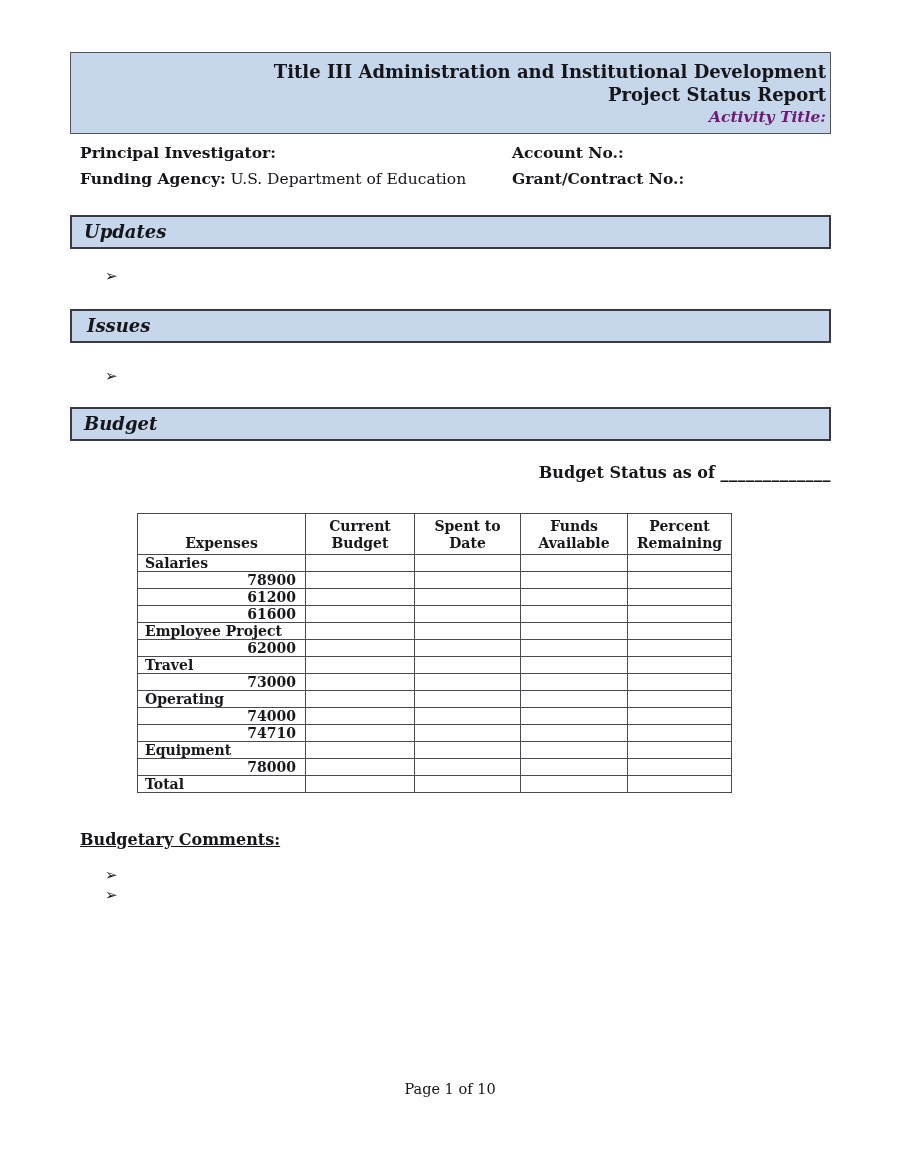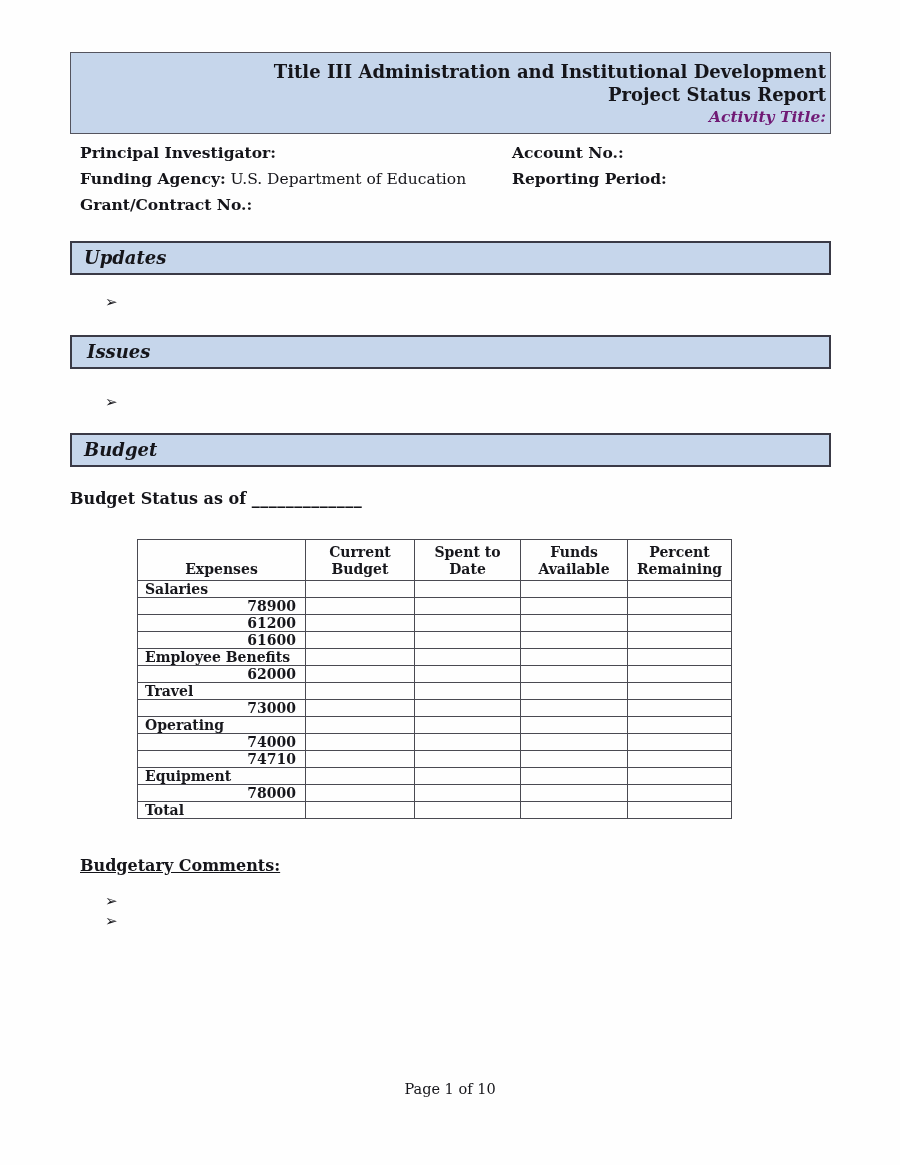--- a/index.html
+++ b/index.html
@@ -39,21 +39,21 @@
   .bar-updates { margin-top:23px; }
   .bar-issues  { margin-top:23px;padding-left:15px; }
   .bar-budget  { margin-top:21px; }
 
   .bullet-line { margin-top:17px; padding-left:35px; font-size:15px; line-height:20px; }
   .bullet-issues { margin-top:23px; }
   .bullet-comment { margin-top:0; }
   .bullet-comment-first { margin-top:14px; }
 
   
-  .budget-status { margin-top:22px; text-align:left; font-size:16px; font-weight:bold; line-height:20px; }
+  .budget-status { margin-top:22px; text-align:right; font-size:16px; font-weight:bold; line-height:20px; }
   .budget-status .blank { letter-spacing:0.5px; }
 
   
   table.budget {
     border-collapse:collapse; table-layout:fixed;
     margin:30px 0 0 67px; width:594px;
     font-size:14px; font-weight:bold; color:#17171c;
   }
   table.budget th, table.budget td { border:1px solid #4a4a52; }
   table.budget th {
@@ -88,21 +88,20 @@
       <div class="title-line">Title III Administration and Institutional Development</div>
       <div class="title-line">Project Status Report</div>
       <div class="activity-line">Activity Title:</div>
     </div>
 
     <div class="info">
       <div class="info-grid">
         <div class="info-cell">Principal Investigator:</div>
         <div class="info-cell">Account No.:</div>
         <div class="info-cell"><span>Funding Agency:</span><span class="value"> U.S. Department of Education</span></div>
-        <div class="info-cell">Reporting Period:</div>
         <div class="info-cell">Grant/Contract No.:</div>
         <div class="info-cell"></div>
       </div>
     </div>
 
     <div class="bar bar-updates">Updates</div>
     <div class="bullet-line"><span>➢</span></div>
 
     <div class="bar bar-issues">Issues</div>
     <div class="bullet-line bullet-issues"><span>➢</span></div>
@@ -154,21 +153,21 @@
             <td></td>
           </tr>
           <tr class="data">
             <td class="code">61600</td>
             <td></td>
             <td></td>
             <td></td>
             <td></td>
           </tr>
           <tr class="data">
-            <td class="category">Employee Benefits</td>
+            <td class="category">Employee Project</td>
             <td></td>
             <td></td>
             <td></td>
             <td></td>
           </tr>
           <tr class="data">
             <td class="code">62000</td>
             <td></td>
             <td></td>
             <td></td>

